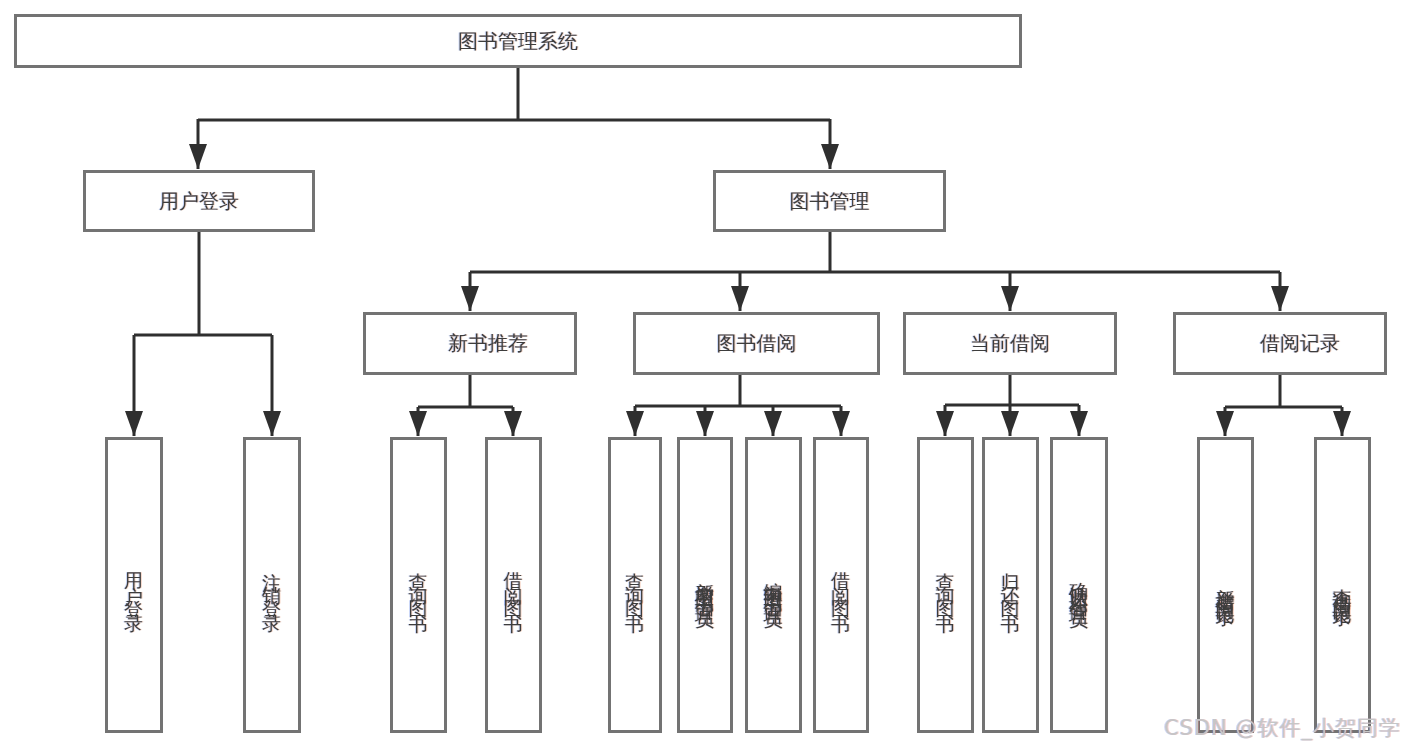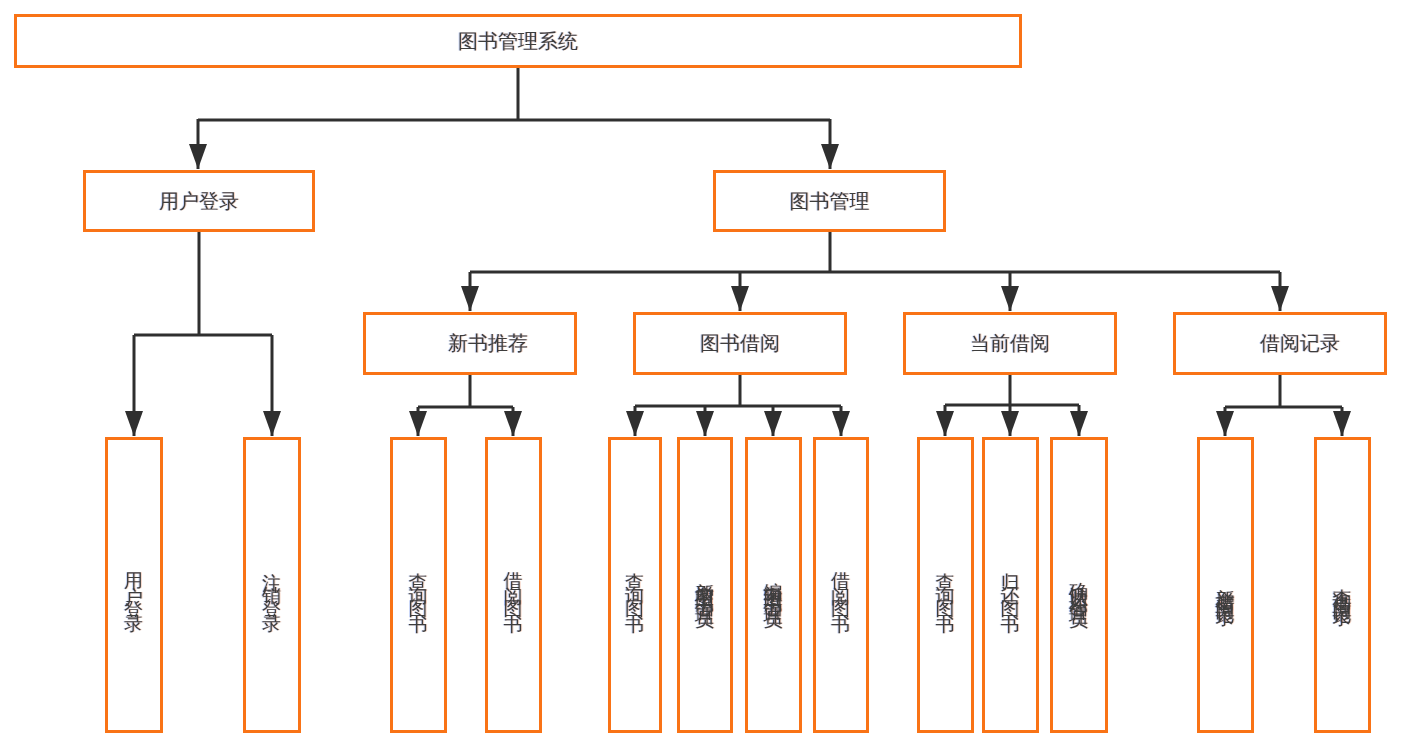--- a/index.html
+++ b/index.html
@@ -13,21 +13,21 @@
   }
   svg.connectors {
     position: absolute;
     left: 0; top: 0;
     width: 1405px; height: 747px;
   }
   .node {
     position: absolute;
     box-sizing: border-box;
     background: #ffffff;
-    border: 3px solid #f97316;
+    border: 3px solid #737373;
     display: flex;
     align-items: center;
     justify-content: center;
     color: #3d3d3d;
   }
   .hnode { font-size: 20px; }
   .leaf  { font-size: 19px; }
   .lbl {
     white-space: nowrap;
     text-shadow: 1px 0 0 rgba(222, 110, 60, 0.28), -1px 0 0 rgba(70, 110, 225, 0.28);
@@ -105,21 +105,21 @@
   <div class="node hnode" style="left:83px; top:170px; width:232px; height:62px;">
     <span class="lbl">用户登录</span>
   </div>
   <div class="node hnode" style="left:713px; top:170px; width:233px; height:62px;">
     <span class="lbl">图书管理</span>
   </div>
 
   <div class="node hnode" style="left:363px; top:312px; width:214px; height:63px;padding-left:36px;">
     <span class="lbl">新书推荐</span>
   </div>
-  <div class="node hnode" style="left:633px; top:312px; width:214px; height:63px;">
+  <div class="node hnode" style="left:633px; top:312px; width:247px; height:63px;">
     <span class="lbl">图书借阅</span>
   </div>
   <div class="node hnode" style="left:903px; top:312px; width:214px; height:63px;align-items:center;">
     <span class="lbl">当前借阅</span>
   </div>
   <div class="node hnode" style="left:1173px; top:312px; width:214px; height:63px;padding-left:40px;">
     <span class="lbl">借阅记录</span>
   </div>
 
   <div class="node leaf" style="left:105px; top:437px; width:58px; height:296px;">
@@ -159,14 +159,15 @@
     <span class="lbl vtext">确认归还（管理员）</span>
   </div>
 
   <div class="node leaf" style="left:1197px; top:437px; width:57px; height:296px;">
     <span class="lbl vtext">新增借阅记录</span>
   </div>
   <div class="node leaf" style="left:1314px; top:437px; width:57px; height:296px;">
     <span class="lbl vtext">查询借阅记录</span>
   </div>
 
+  <div class="watermark">CSDN @软件_小贺同学</div>
 
 </div>
 
 </body></html>

